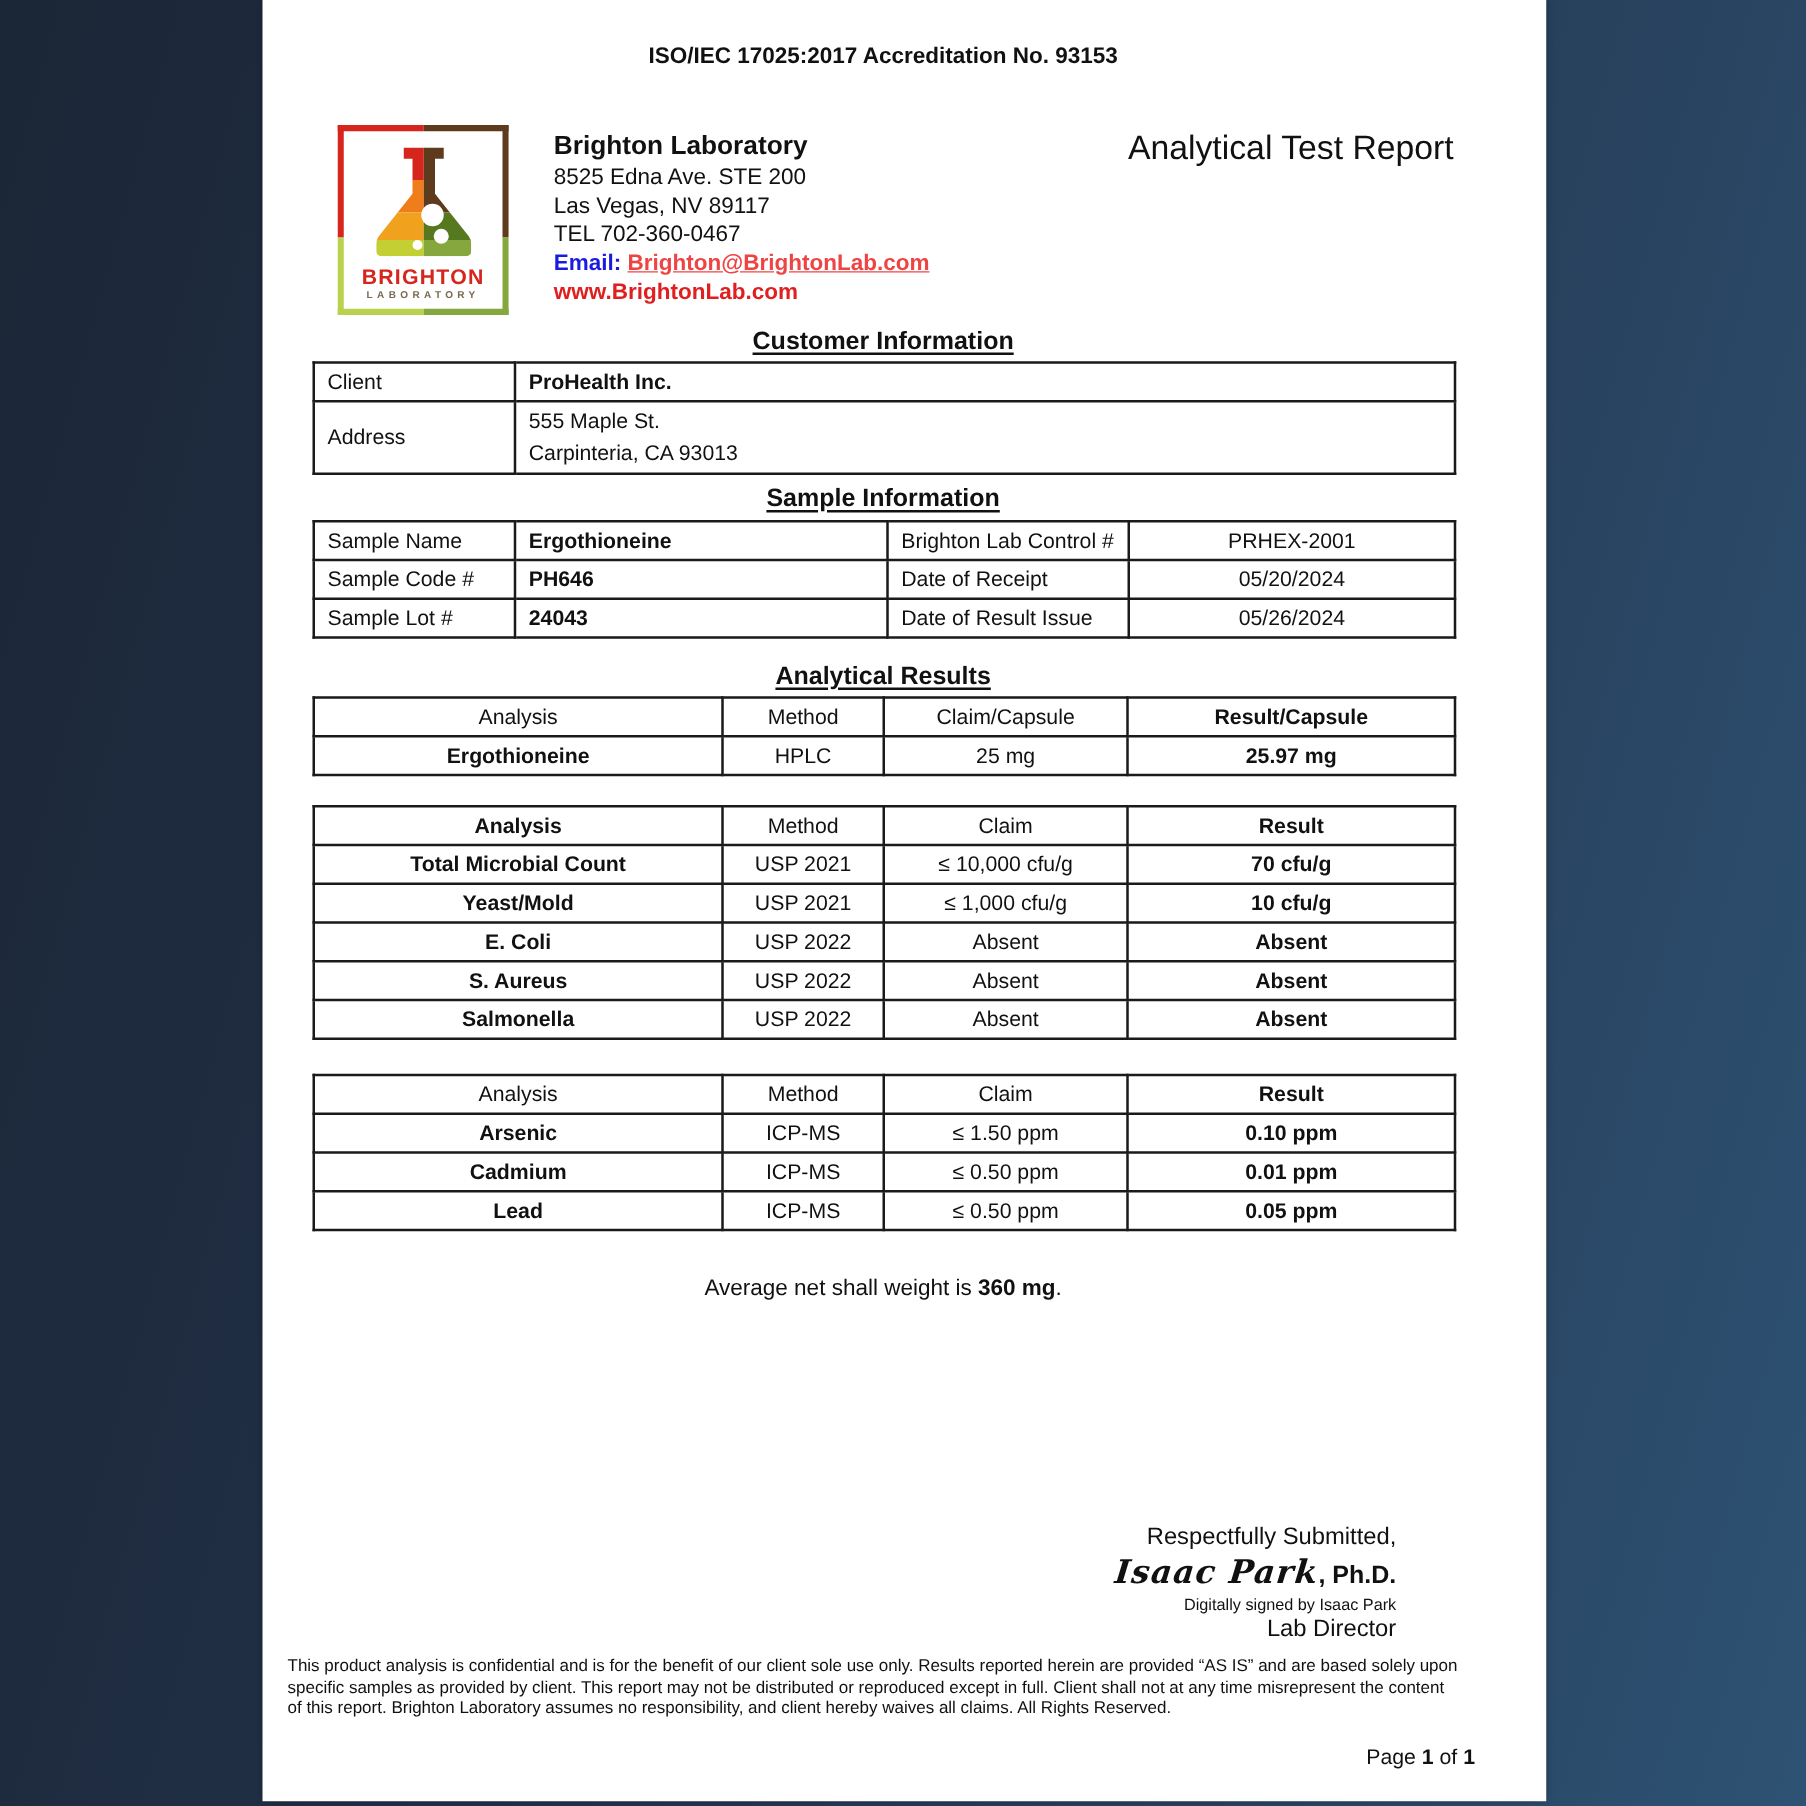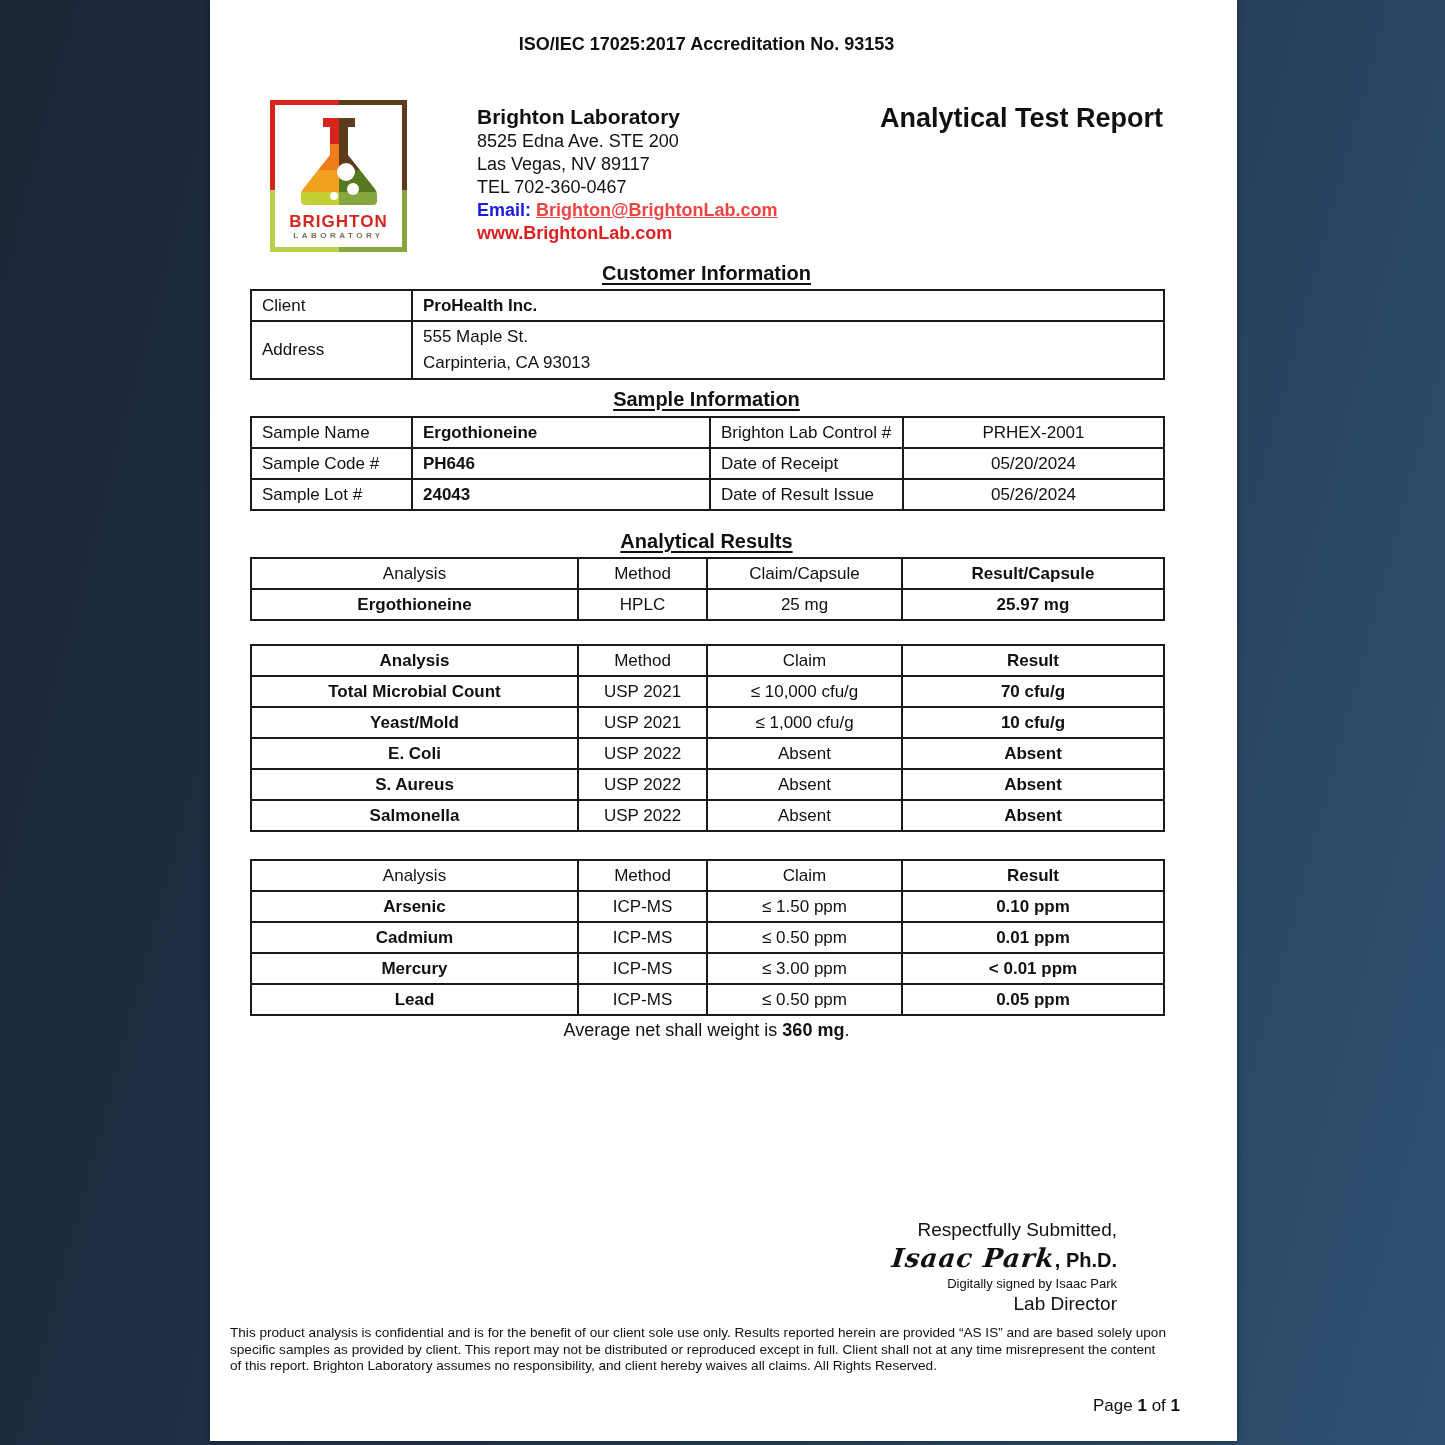--- a/index.html
+++ b/index.html
@@ -22,26 +22,26 @@
   
   .iso-line {
     top: 34px; left: 40px; width: 913px;
     text-align: center; font-weight: bold; font-size: 18px;
   }
   .logo-box { top: 100px; left: 60px; width: 137px; height: 152px; }
   .logo-text1 { position:absolute; left:0; width:100%; top:112px; text-align:center;
     font-weight:bold; font-size:17px; letter-spacing:1px; color:#d6251c; }
   .logo-text2 { position:absolute; left:0; width:100%; top:131px; text-align:center;
     font-size:8px; letter-spacing:3.5px; color:#7a6a52; font-weight:bold; }
-  .lab-info { top: 104px; left: 233px; width: 420px; font-size: 18px; line-height: 23px; margin-left: 34px; }
+  .lab-info { top: 104px; left: 233px; width: 420px; font-size: 18px; line-height: 23px; }
   .lab-name { font-size: 21px; font-weight: bold; line-height: 26px; }
   .email-line { color: #1b1be0; font-weight: bold; }
   .email-link { color: #ef4444; text-decoration: underline; cursor: pointer; }
   .site-line { color: #e02020; font-weight: bold; }
-  .report-title { top: 103px; right: 74px; font-size: 27px; font-weight: bold; margin-left: 20px; }
+  .report-title { top: 103px; right: 74px; font-size: 27px; font-weight: normal; margin-left: 20px; }
 
   
   .sec-heading {
     left: 40px; width: 913px; text-align: center;
     font-size: 20px; font-weight: bold;
   }
   .sec-heading span { text-decoration: underline; text-decoration-thickness: 2px; text-underline-offset: 3px; }
 
   
   table { border-collapse: collapse; table-layout: fixed; width: 913px; }
@@ -271,26 +271,20 @@
       <td>≤ 1.50 ppm</td>
       <td class="c-result">0.10 ppm</td>
     </tr>
     <tr>
       <td class="c-analysis">Cadmium</td>
       <td>ICP-MS</td>
       <td>≤ 0.50 ppm</td>
       <td class="c-result">0.01 ppm</td>
     </tr>
     <tr>
-      <td class="c-analysis">Mercury</td>
-      <td>ICP-MS</td>
-      <td>≤ 3.00 ppm</td>
-      <td class="c-result">&lt; 0.01 ppm</td>
-    </tr>
-    <tr>
       <td class="c-analysis">Lead</td>
       <td>ICP-MS</td>
       <td>≤ 0.50 ppm</td>
       <td class="c-result">0.05 ppm</td>
     </tr>
   </tbody>
     </table>
 
   <div class="abs avg-line"><span>Average net shall weight is </span><b>360 mg</b><span>.</span></div>
 

